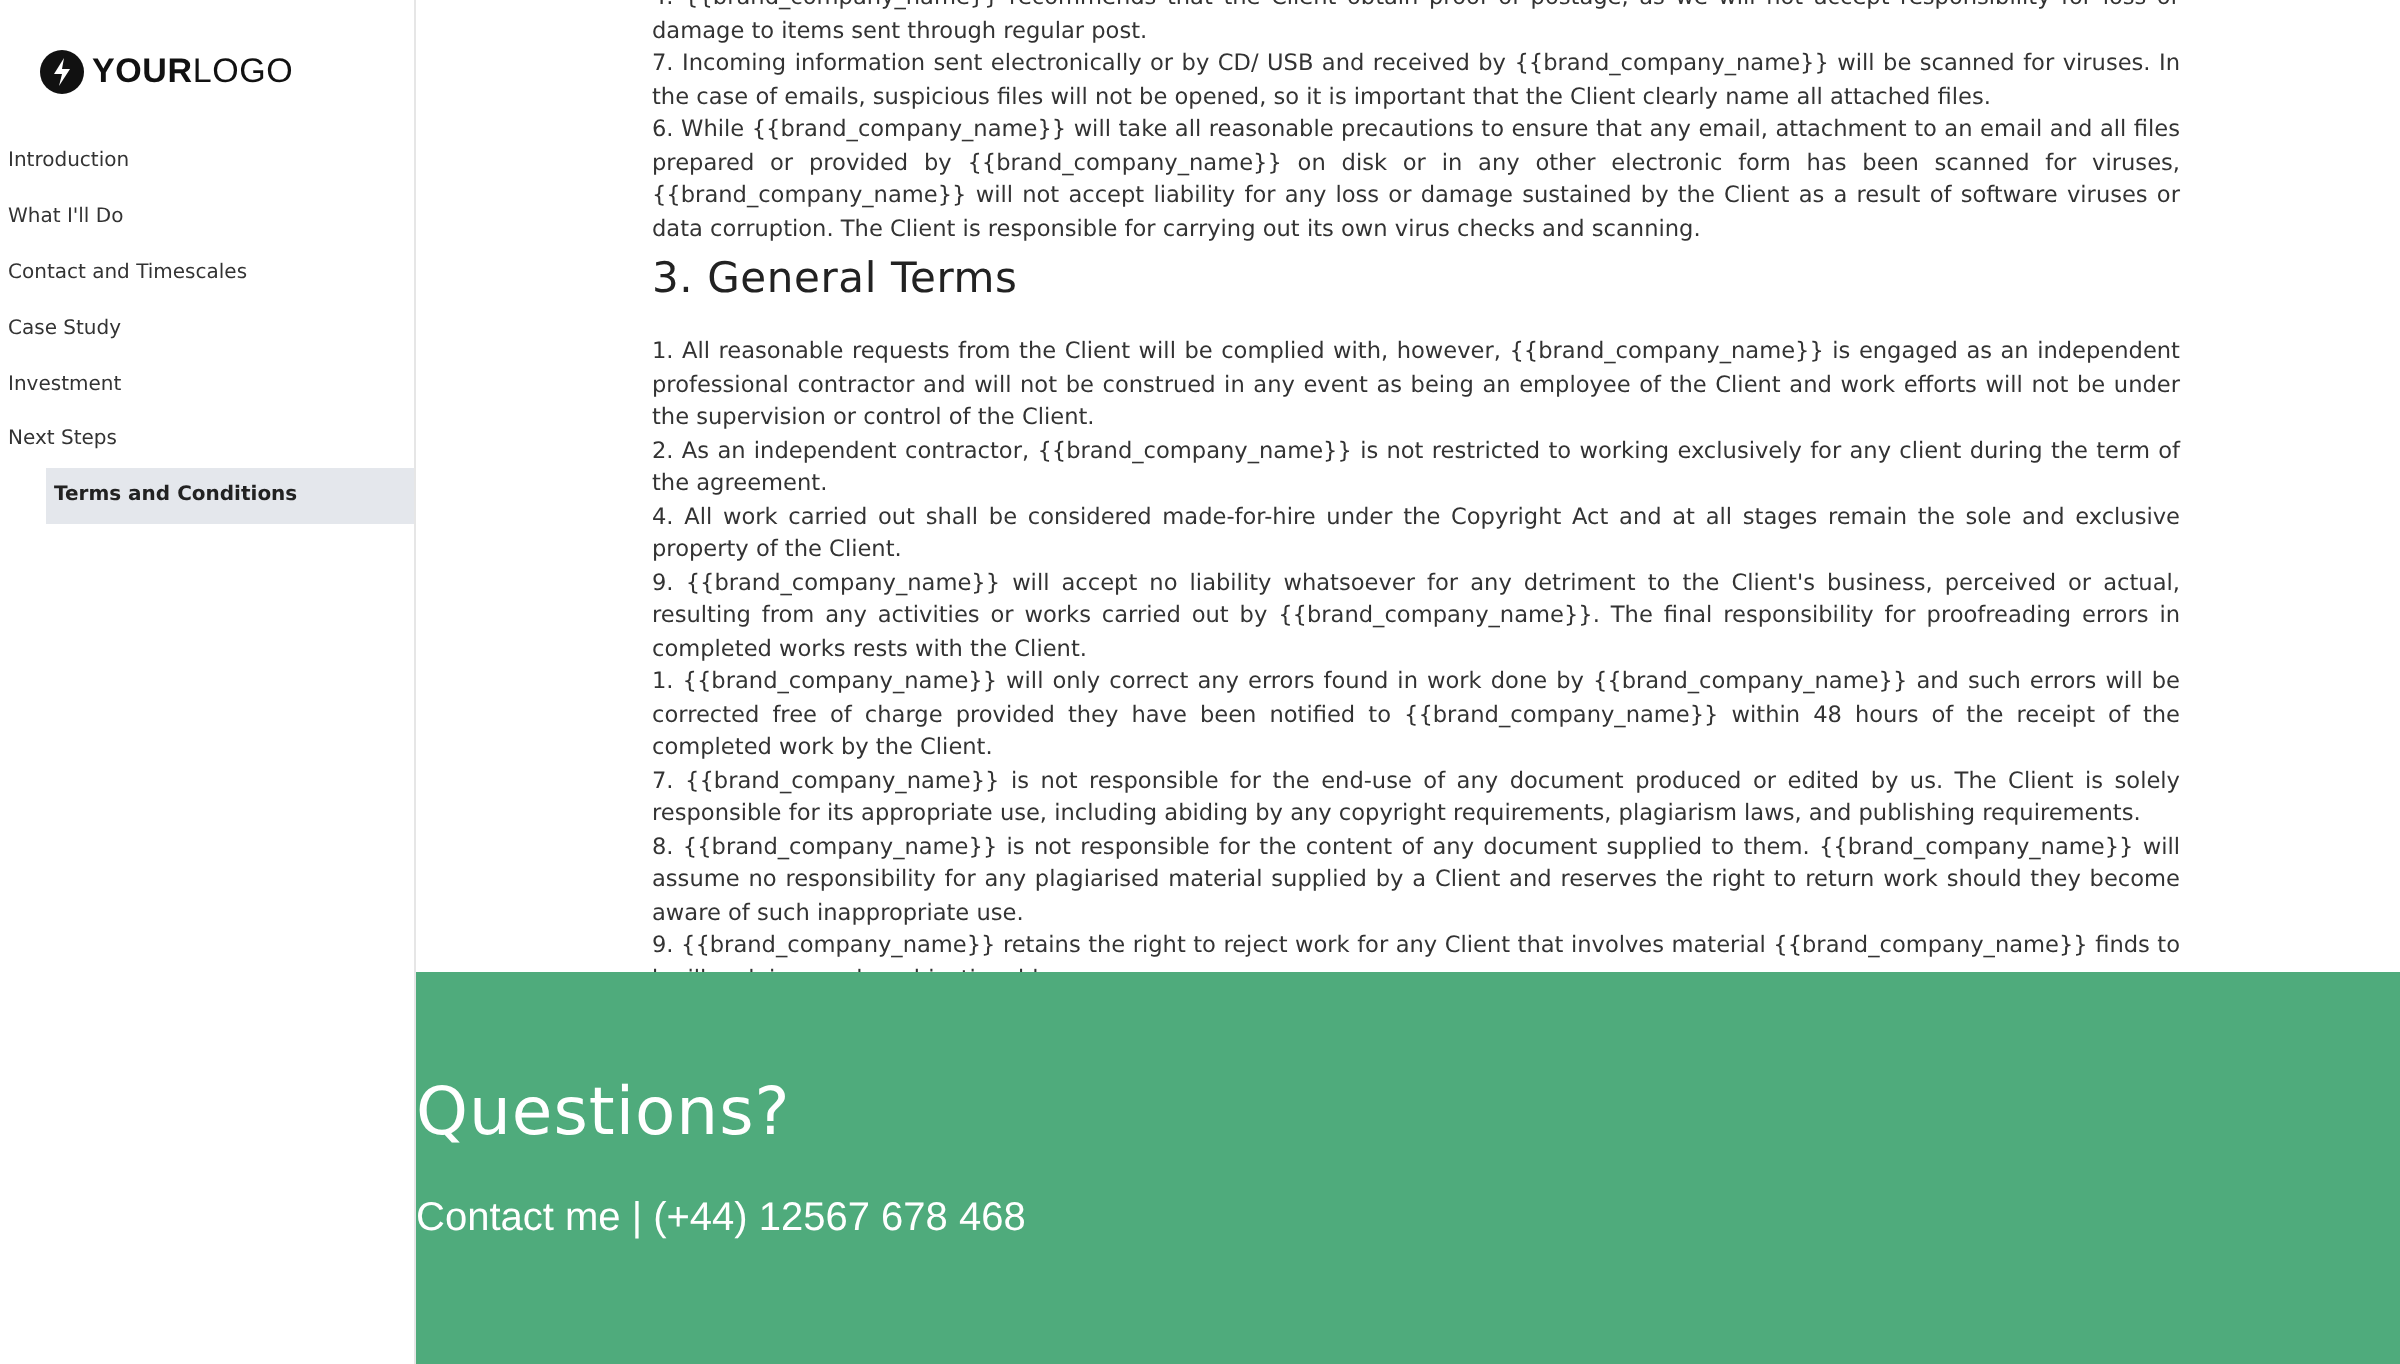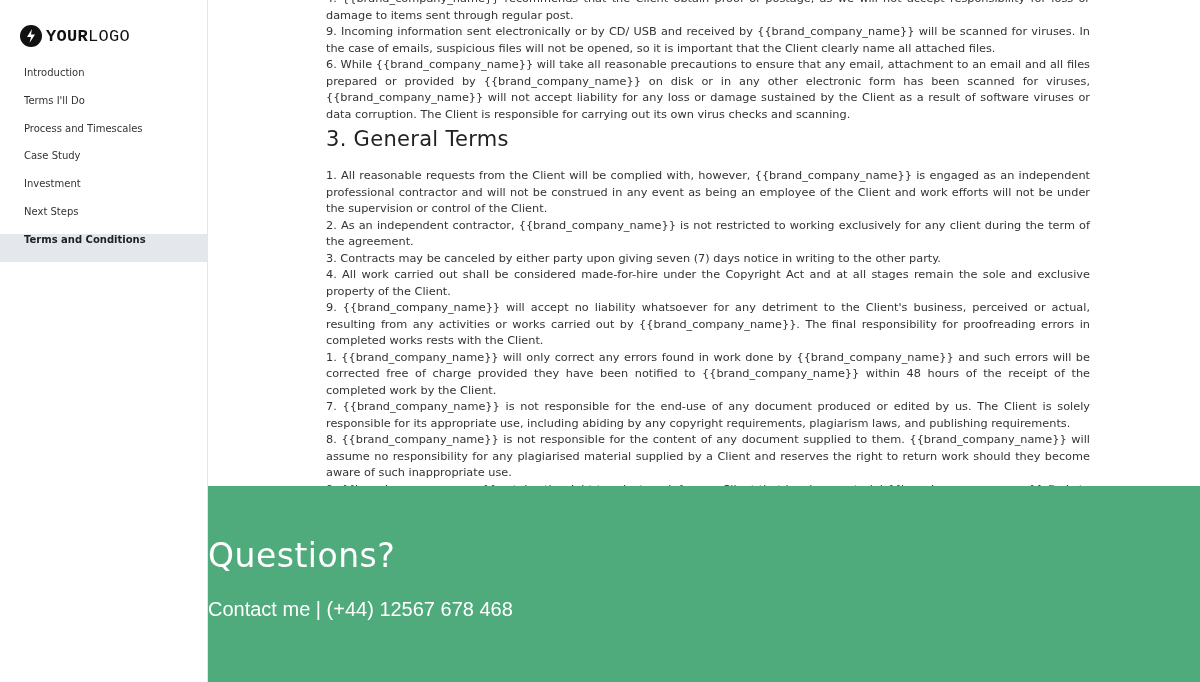--- a/index.html
+++ b/index.html
@@ -10,30 +10,30 @@
       position: absolute; left: 0; top: 0; width: 208px; height: 682px;
       background: #ffffff; border-right: 1px solid #e6e6e6;
     }
     .logo {
       position: absolute; left: 20px; top: 25px; display: flex; align-items: center; gap: 4px;
     }
     .logo-mark {
       width: 22px; height: 22px; border-radius: 50%; background: #111111;
       display: flex; align-items: center; justify-content: center;
     }
-    .logo-text { font-family: Liberation Mono, monospace; font-size: 17px; letter-spacing: 0.3px; color: #111; }
+    .logo-text { font-family: Liberation Sans, sans-serif; font-size: 17px; letter-spacing: 0.3px; color: #111; }
     .logo-text .bold { font-weight: bold; }
     .logo-text .light { font-weight: normal; }
 
     .nav { position: absolute; left: 0; top: 67px; width: 207px; }
     .nav-item {
-      height: 27.8px; display: flex; padding-left: 24px;
+      height: 27.8px; display: flex; align-items: center; padding-left: 4px;
       font-size: 10px; color: #333; cursor: pointer;
     }
-    .nav-item.active { background: #e4e7ec; font-weight: bold; color: #222; }
+    .nav-item.active { background: #e4e7ec; font-weight: bold; color: #222; margin-left: 23px; }
 
     .content {
       position: absolute; left: 326px; top: 0; width: 764px;
       font-family: "DejaVu Sans", sans-serif; font-size: 11.3px; line-height: 16.5px; color: #333;
     }
     .content p { text-align: justify; }
     .top-block { position: absolute; top: -9px; left: 0; width: 764px; }
     .section-title {
       position: absolute; top: 131px; left: 0;
       font-family: "DejaVu Sans", sans-serif; font-size: 21px; font-weight: normal; color: #222; letter-spacing: 0.3px;
@@ -65,53 +65,52 @@
       </svg>
     </span>
     <span class="logo-text"><span class="bold">YOUR</span><span class="light">LOGO</span></span>
   </div>
 
   <nav class="nav">
     <div class="nav-item">
         <span>Introduction</span>
       </div>
     <div class="nav-item">
-        <span>Terms I'll Do</span>
+        <span>What I'll Do</span>
       </div>
     <div class="nav-item">
-        <span>Process and Timescales</span>
+        <span>Contact and Timescales</span>
       </div>
     <div class="nav-item">
         <span>Case Study</span>
       </div>
     <div class="nav-item">
         <span>Investment</span>
       </div>
     <div class="nav-item">
         <span>Next Steps</span>
       </div>
     <div class="nav-item active">
         <span>Terms and Conditions</span>
       </div>
   </nav>
 </aside>
 
 <main class="content">
   <div class="top-block">
     <p class="line">4. {{brand_company_name}} recommends that the Client obtain proof of postage, as we will not accept responsibility for loss or damage to items sent through regular post.</p>
-    <p class="line">9. Incoming information sent electronically or by CD/ USB and received by {{brand_company_name}} will be scanned for viruses. In the case of emails, suspicious files will not be opened, so it is important that the Client clearly name all attached files.</p>
+    <p class="line">7. Incoming information sent electronically or by CD/ USB and received by {{brand_company_name}} will be scanned for viruses. In the case of emails, suspicious files will not be opened, so it is important that the Client clearly name all attached files.</p>
     <p class="line">6. While {{brand_company_name}} will take all reasonable precautions to ensure that any email, attachment to an email and all files prepared or provided by {{brand_company_name}} on disk or in any other electronic form has been scanned for viruses, {{brand_company_name}} will not accept liability for any loss or damage sustained by the Client as a result of software viruses or data corruption. The Client is responsible for carrying out its own virus checks and scanning.</p>
   </div>
 
   <h2 class="section-title">3. General Terms</h2>
 
   <div class="terms-block">
     <p class="line">1. All reasonable requests from the Client will be complied with, however, {{brand_company_name}} is engaged as an independent professional contractor and will not be construed in any event as being an employee of the Client and work efforts will not be under the supervision or control of the Client.</p>
     <p class="line">2. As an independent contractor, {{brand_company_name}} is not restricted to working exclusively for any client during the term of the agreement.</p>
-    <p class="line">3. Contracts may be canceled by either party upon giving seven (7) days notice in writing to the other party.</p>
     <p class="line">4. All work carried out shall be considered made-for-hire under the Copyright Act and at all stages remain the sole and exclusive property of the Client.</p>
     <p class="line">9. {{brand_company_name}} will accept no liability whatsoever for any detriment to the Client's business, perceived or actual, resulting from any activities or works carried out by {{brand_company_name}}. The final responsibility for proofreading errors in completed works rests with the Client.</p>
     <p class="line">1. {{brand_company_name}} will only correct any errors found in work done by {{brand_company_name}} and such errors will be corrected free of charge provided they have been notified to {{brand_company_name}} within 48 hours of the receipt of the completed work by the Client.</p>
     <p class="line">7. {{brand_company_name}} is not responsible for the end-use of any document produced or edited by us. The Client is solely responsible for its appropriate use, including abiding by any copyright requirements, plagiarism laws, and publishing requirements.</p>
     <p class="line">8. {{brand_company_name}} is not responsible for the content of any document supplied to them. {{brand_company_name}} will assume no responsibility for any plagiarised material supplied by a Client and reserves the right to return work should they become aware of such inappropriate use.</p>
     <p class="line">9. {{brand_company_name}} retains the right to reject work for any Client that involves material {{brand_company_name}} finds to be illegal, immoral or objectionable.</p>
   </div>
 </main>
 
 <section class="footer">

